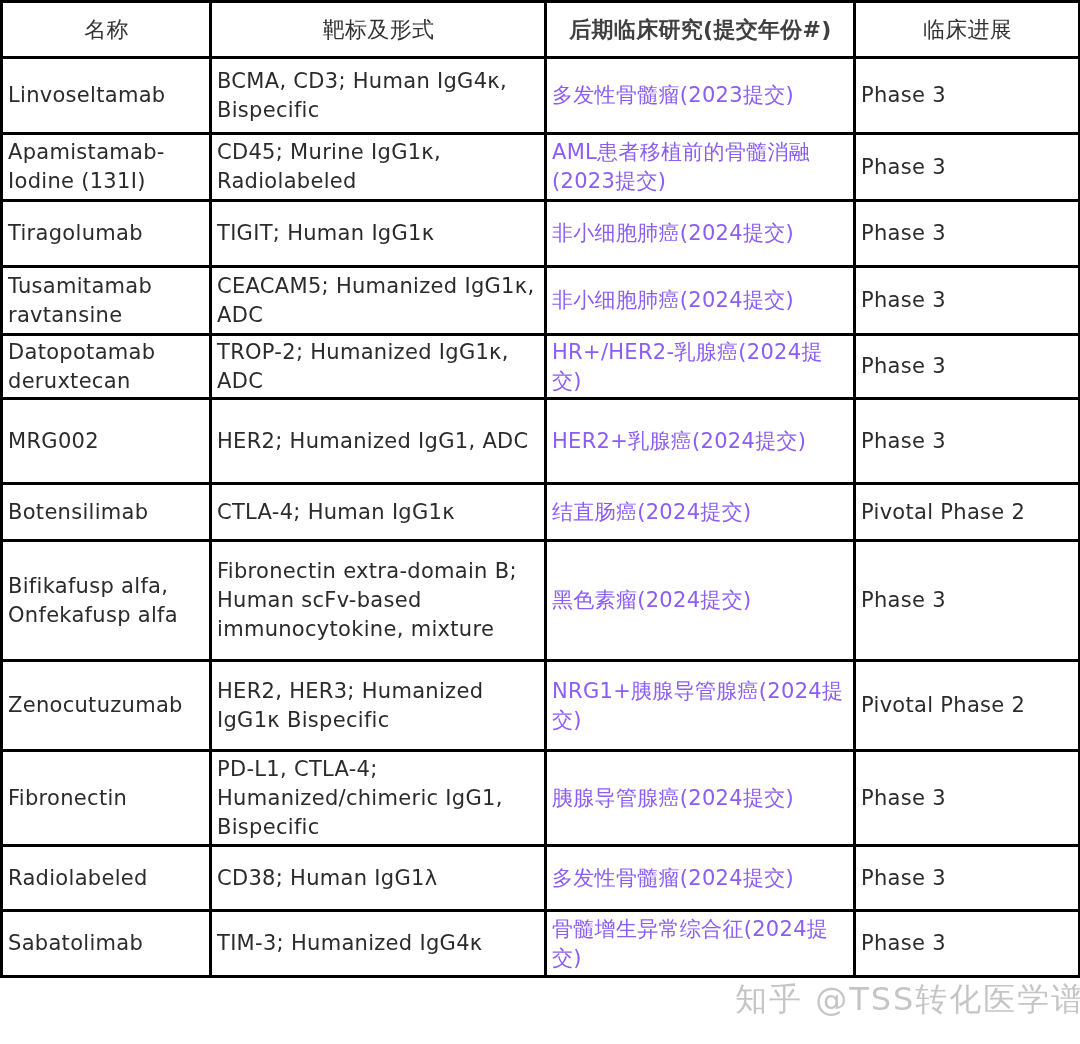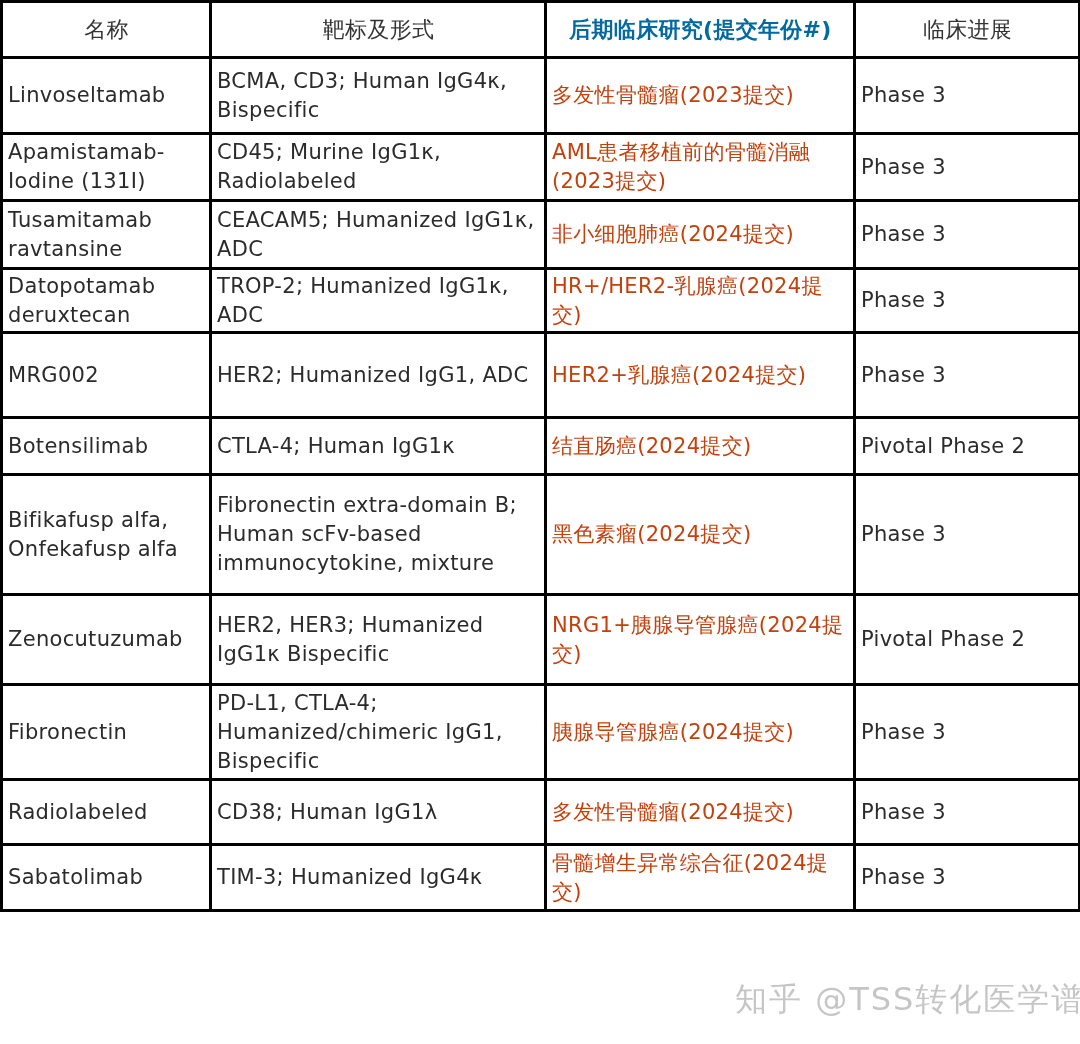--- a/index.html
+++ b/index.html
@@ -26,23 +26,23 @@
   .tbl th {
     font-weight: normal;
     text-align: center;
     font-size: 22px;
     color: #333;
     font-family: "DejaVu Serif", "Liberation Serif", serif;
   }
   .tbl th.bold {
     font-weight: bold;
     font-family: "DejaVu Sans", "Liberation Sans", sans-serif;
-    color: #0369a1;
+    color: #404040;
   }
-  .tbl td.c3 { color: #c2410c; }
+  .tbl td.c3 { color: #8b5cf6; }
   .watermark {
     position: absolute;
     left: 735px; top: 978px;
     font-family: "DejaVu Sans", "Liberation Sans", sans-serif;
     font-size: 32px;
     color: rgba(150,150,150,0.55);
     letter-spacing: 2px;
     pointer-events: none;
     white-space: nowrap;
   }
@@ -69,20 +69,26 @@
     <tr style="height:76px">
       <td>Linvoseltamab</td>
       <td>BCMA, CD3; Human IgG4κ, Bispecific</td>
       <td class="c3">多发性骨髓瘤(2023提交)</td>
       <td>Phase 3</td>
     </tr>
     <tr style="height:67px">
       <td>Apamistamab-Iodine (131I)</td>
       <td>CD45; Murine IgG1κ, Radiolabeled</td>
       <td class="c3">AML患者移植前的骨髓消融(2023提交)</td>
+      <td>Phase 3</td>
+    </tr>
+    <tr style="height:66px">
+      <td>Tiragolumab</td>
+      <td>TIGIT; Human IgG1κ</td>
+      <td class="c3">非小细胞肺癌(2024提交)</td>
       <td>Phase 3</td>
     </tr>
     <tr style="height:68px">
       <td>Tusamitamab ravtansine</td>
       <td>CEACAM5; Humanized IgG1κ, ADC</td>
       <td class="c3">非小细胞肺癌(2024提交)</td>
       <td>Phase 3</td>
     </tr>
     <tr style="height:64px">
       <td>Datopotamab deruxtecan</td>

